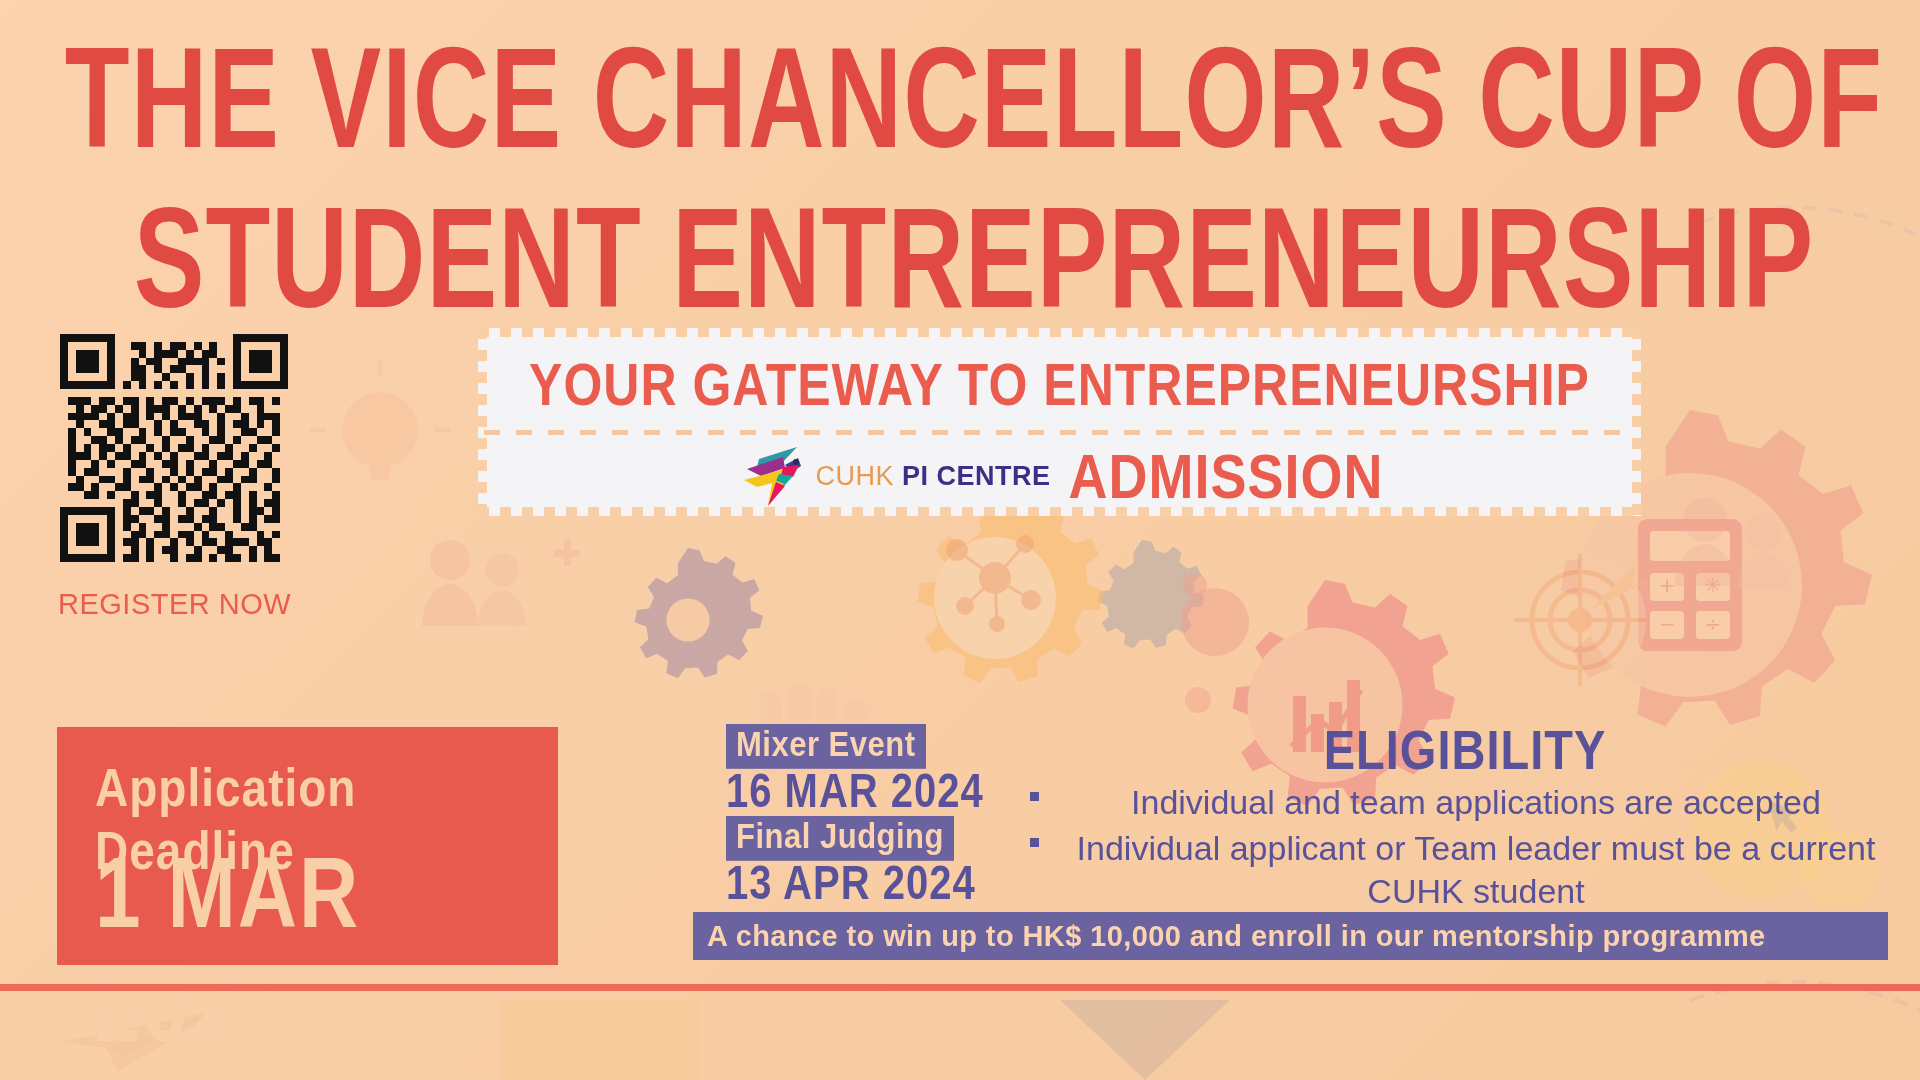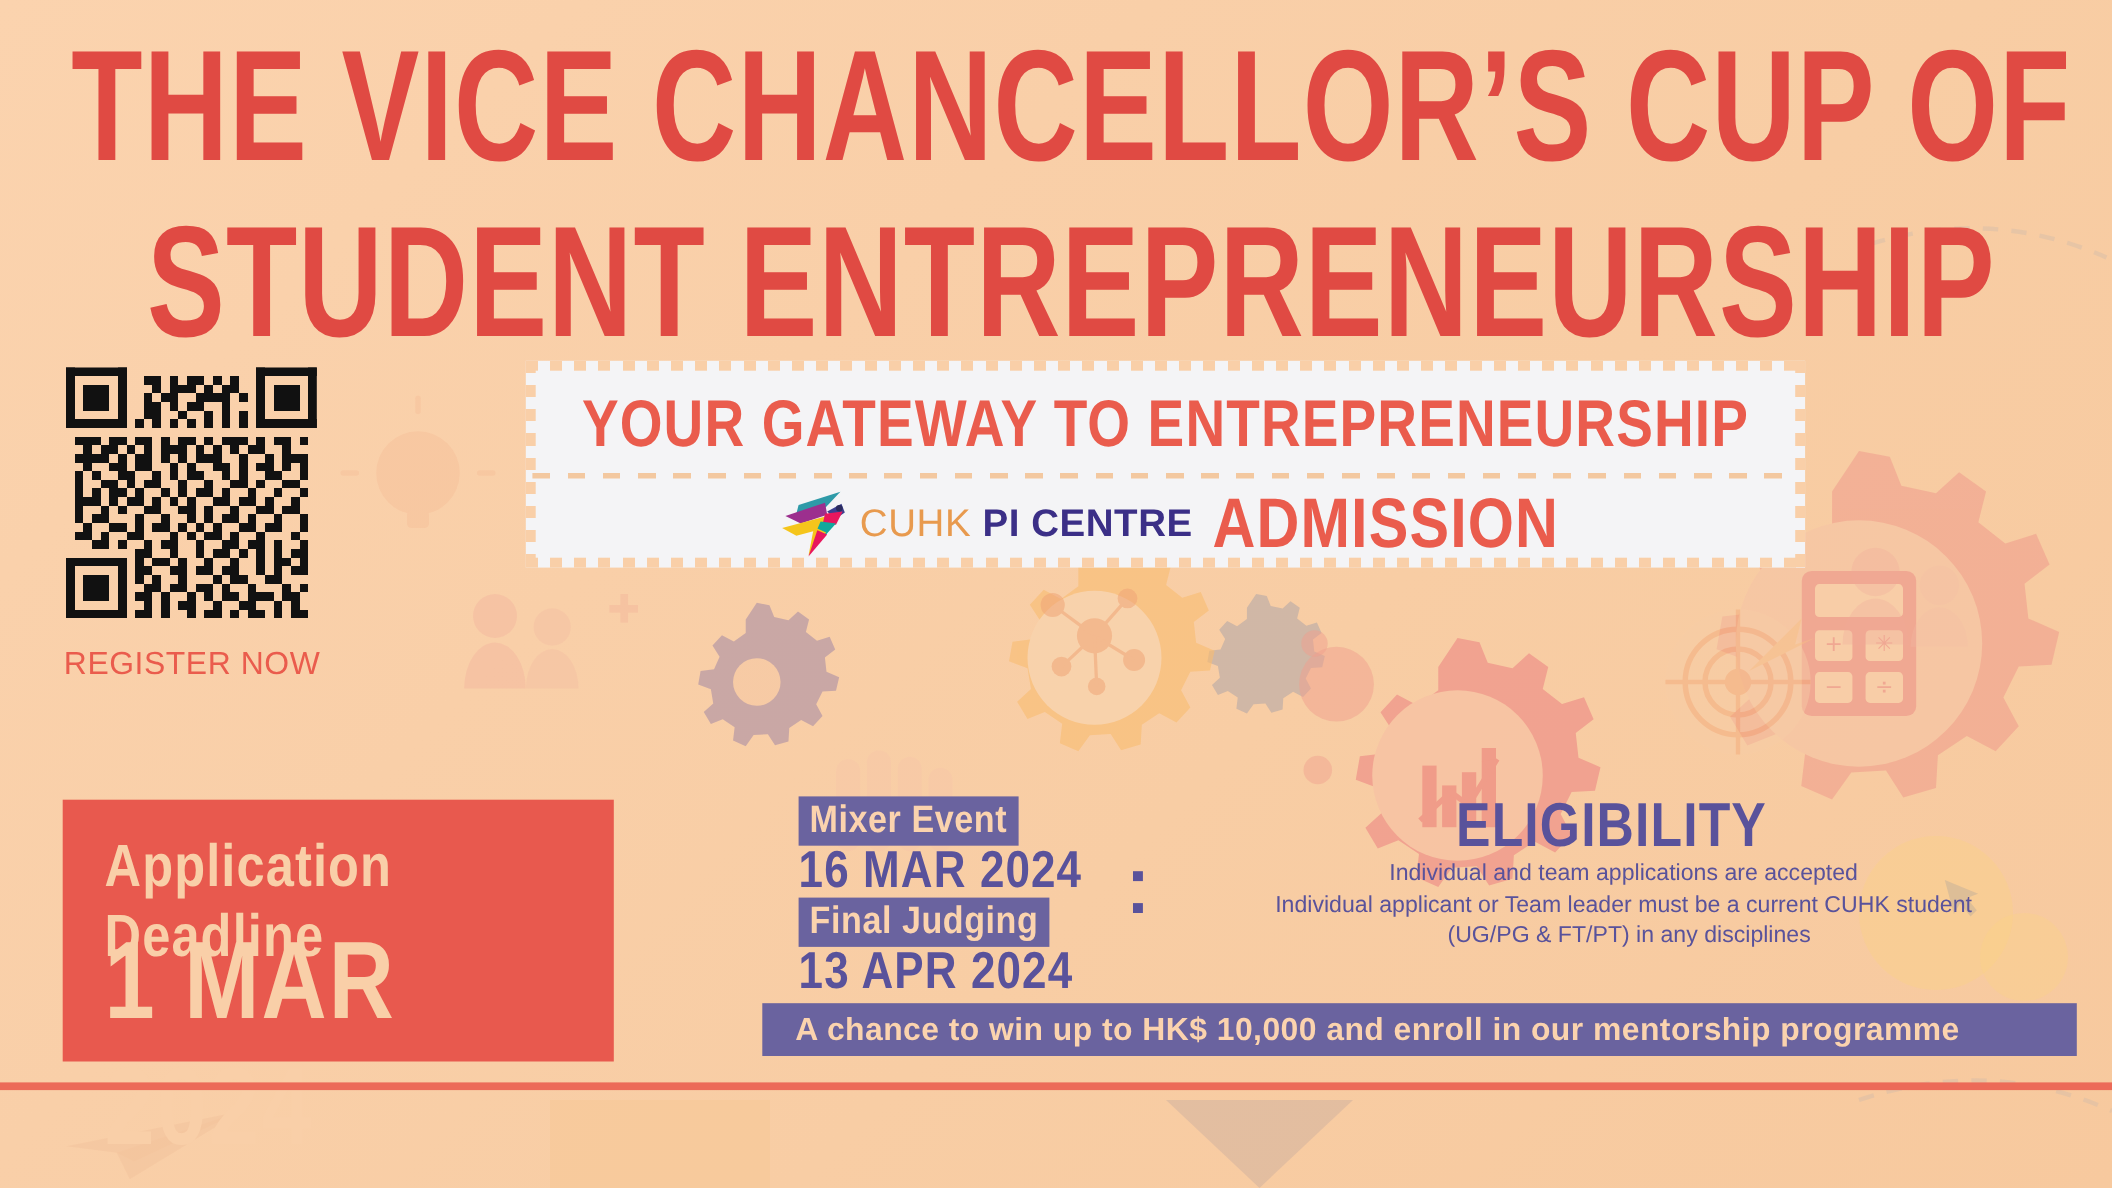--- a/index.html
+++ b/index.html
@@ -32,21 +32,21 @@
     background-image:repeating-linear-gradient(180deg,#f9cfa8 0 11px,transparent 11px 22px);}
   .ticket-edge.l{left:0;} .ticket-edge.r{right:0;}
   .ticket-title{position:absolute;top:22px;left:0;right:0;text-align:center;
     color:#ea5c4d;font-weight:bold;font-size:50px;letter-spacing:1px;
     transform:scaleY(1.2);transform-origin:top center;}
   .ticket-divider{position:absolute;left:6px;right:6px;top:102px;height:5px;
     background-image:repeating-linear-gradient(90deg,#f3c8a0 0 16px,transparent 16px 32px);}
   .ticket-row{position:absolute;left:0;right:0;top:113px;height:70px;
     display:flex;align-items:center;justify-content:center;gap:18px;}
   .pi-logo{display:flex;align-items:center;gap:8px;}
-  .pi-word{font-size:35px;letter-spacing:.5px;}
+  .pi-word{font-size:27px;letter-spacing:.5px;}
   .pi-cuhk{color:#e89a4e;font-weight:400;}
   .pi-pic{color:#3b2f87;font-weight:bold;}
   .admission{color:#ea5c4d;font-weight:bold;font-size:54px;letter-spacing:1px;
     transform:scaleY(1.18);}
 
   
   .qr-wrap{position:absolute;left:60px;top:334px;width:228px;height:228px;}
   .qr-wrap svg{display:block;width:228px;height:228px;}
   .register{position:absolute;left:58px;top:588px;color:#ea5c4d;font-size:29px;
     letter-spacing:.5px;}
@@ -65,31 +65,31 @@
     font-size:31px;padding:1px 10px 3px 10px;letter-spacing:.5px;transform:scaleY(1.12);
     transform-origin:left top;}
   .date-val{color:#59529b;font-weight:bold;font-size:40px;letter-spacing:1px;
     margin:1px 0 6px 0;transform:scaleY(1.18);transform-origin:left top;}
 
   
   .elig{position:absolute;left:1030px;top:716px;width:870px;text-align:center;}
   .elig-title{color:#59529b;font-weight:bold;font-size:47px;letter-spacing:1px;
     transform:scaleY(1.2);transform-origin:left top;margin-bottom:10px;}
   .elig-list{list-style:none;margin:0;padding:0;}
-  .elig-list li{color:#59529b;font-size:21px;line-height:1.28;position:relative;
+  .elig-list li{color:#59529b;font-size:34px;line-height:1.28;position:relative;
     padding-left:22px;margin-bottom:2px;}
   .elig-list li .bullet{position:absolute;left:0;top:11px;width:9px;height:9px;
     background:#59529b;}
   .elig-list li .cont{display:block;padding-left:10px;}
 
   
   .prize{position:absolute;left:693px;top:912px;width:1195px;height:48px;
     background:#6a639f;display:flex;align-items:center;}
   .prize span{color:#fbd3ae;font-weight:bold;font-size:29px;letter-spacing:.4px;
-    padding-left:30px;}
+    padding-left:14px;}
 
   
   .fdivider{position:absolute;left:0;right:0;top:984px;height:7px;background:#ec6a58;}
   .footer{position:absolute;left:0;right:0;top:991px;height:89px;}
 </style>
 </head>
 <body>
 
 <div class="poster">
 

